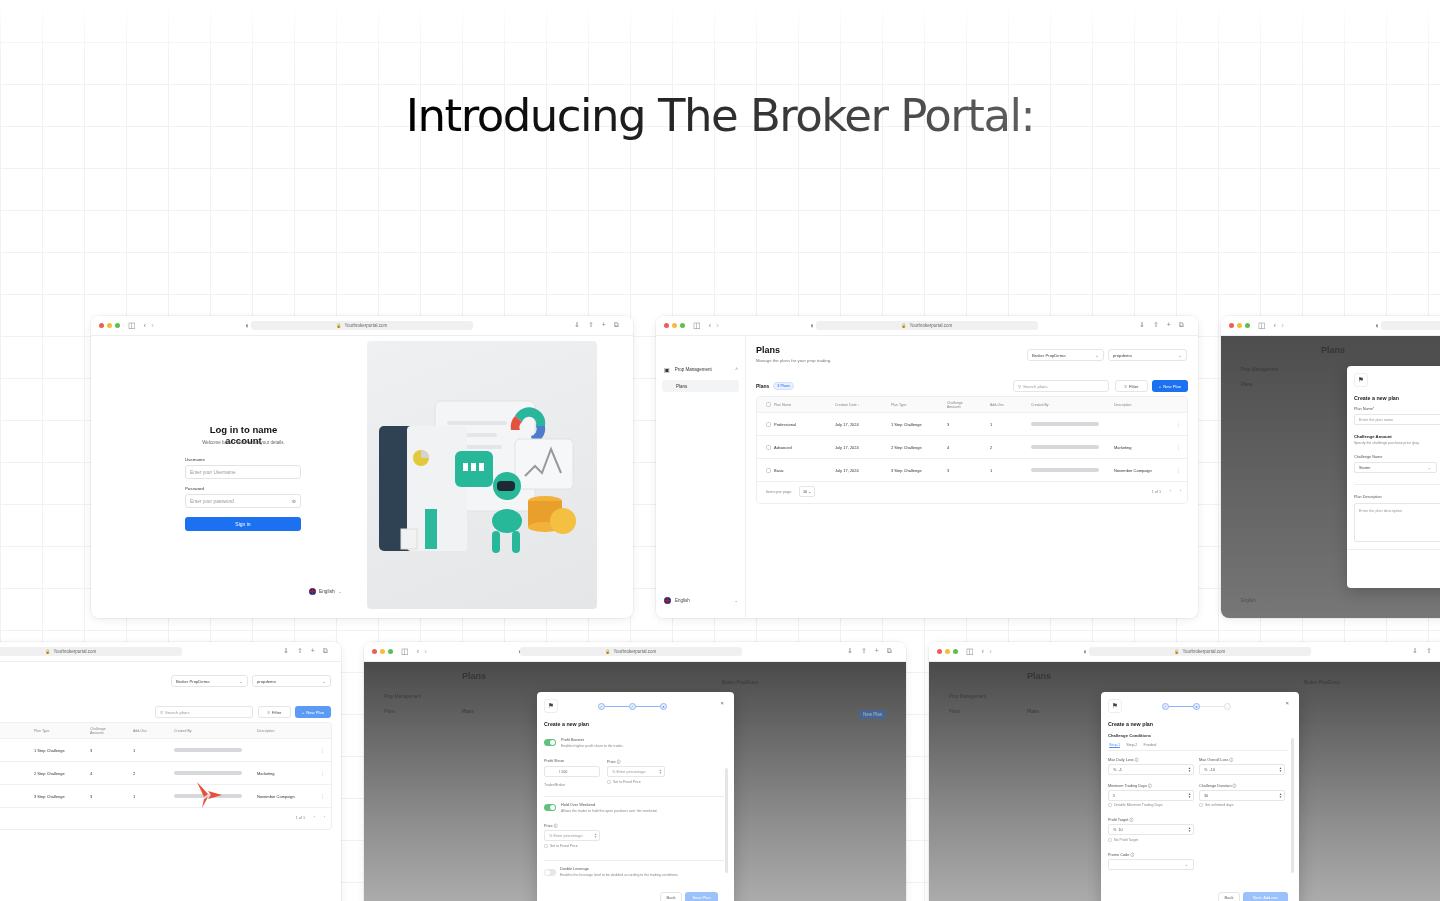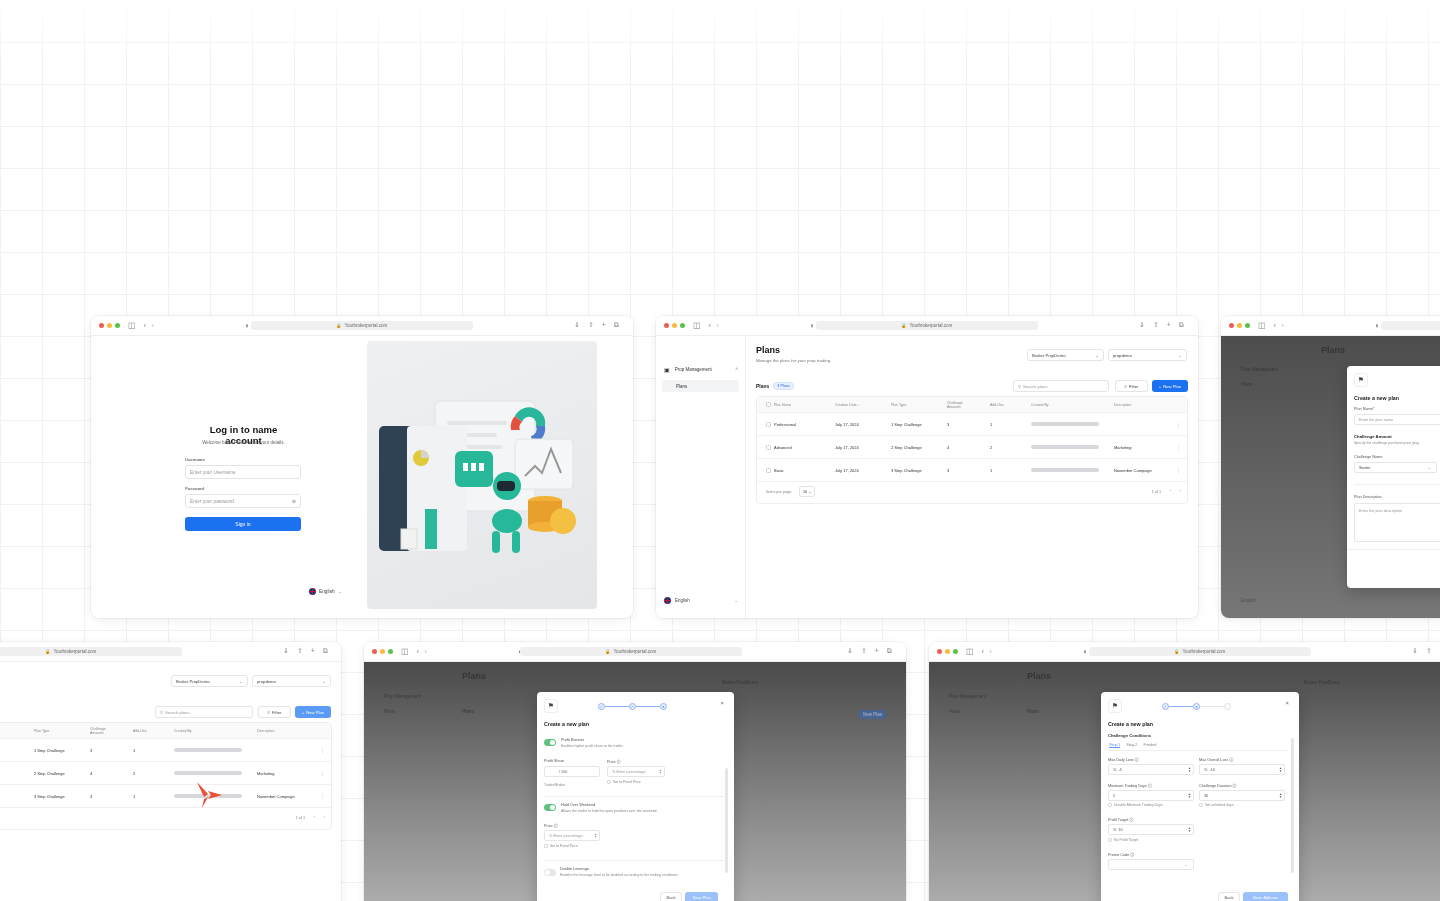--- a/index.html
+++ b/index.html
@@ -89,20 +89,21 @@
 
 .logo{position:absolute;left:52px;top:800px;font-family:"DejaVu Serif",serif;font-size:43px;color:#111;letter-spacing:-1.5px;line-height:46px}
 .logo-mark{position:absolute;left:194px;top:780px;width:30px;height:30px}
 </style>
 </head>
 <body>
 
 <div class="page">
   <div class="fade"></div>
 
+  <div class="hero1">Introducing The Broker Portal:</div>
 
   <div class="win" style="left:91px;top:316px;width:542px;height:302px">
     <div class="chrome">
       <div class="dots">
           <span class="dot d1"></span>
           <span class="dot d2"></span>
           <span class="dot d3"></span>
         </div>
       <span class="chrome-icon">◫</span>
       <span class="chrome-icon">‹</span>

